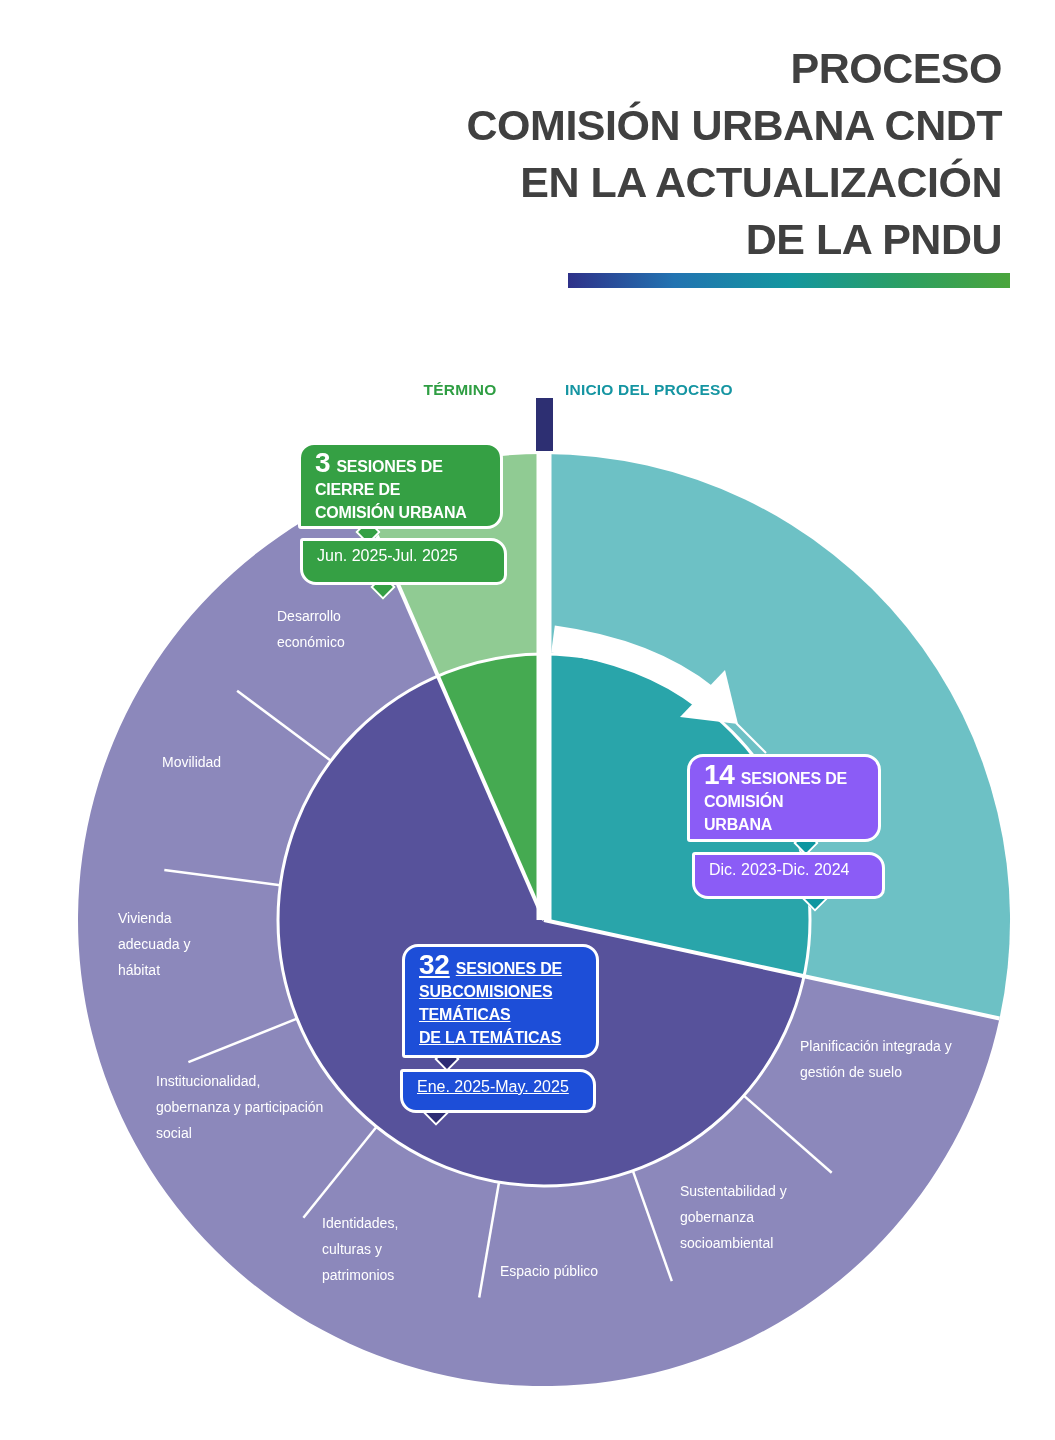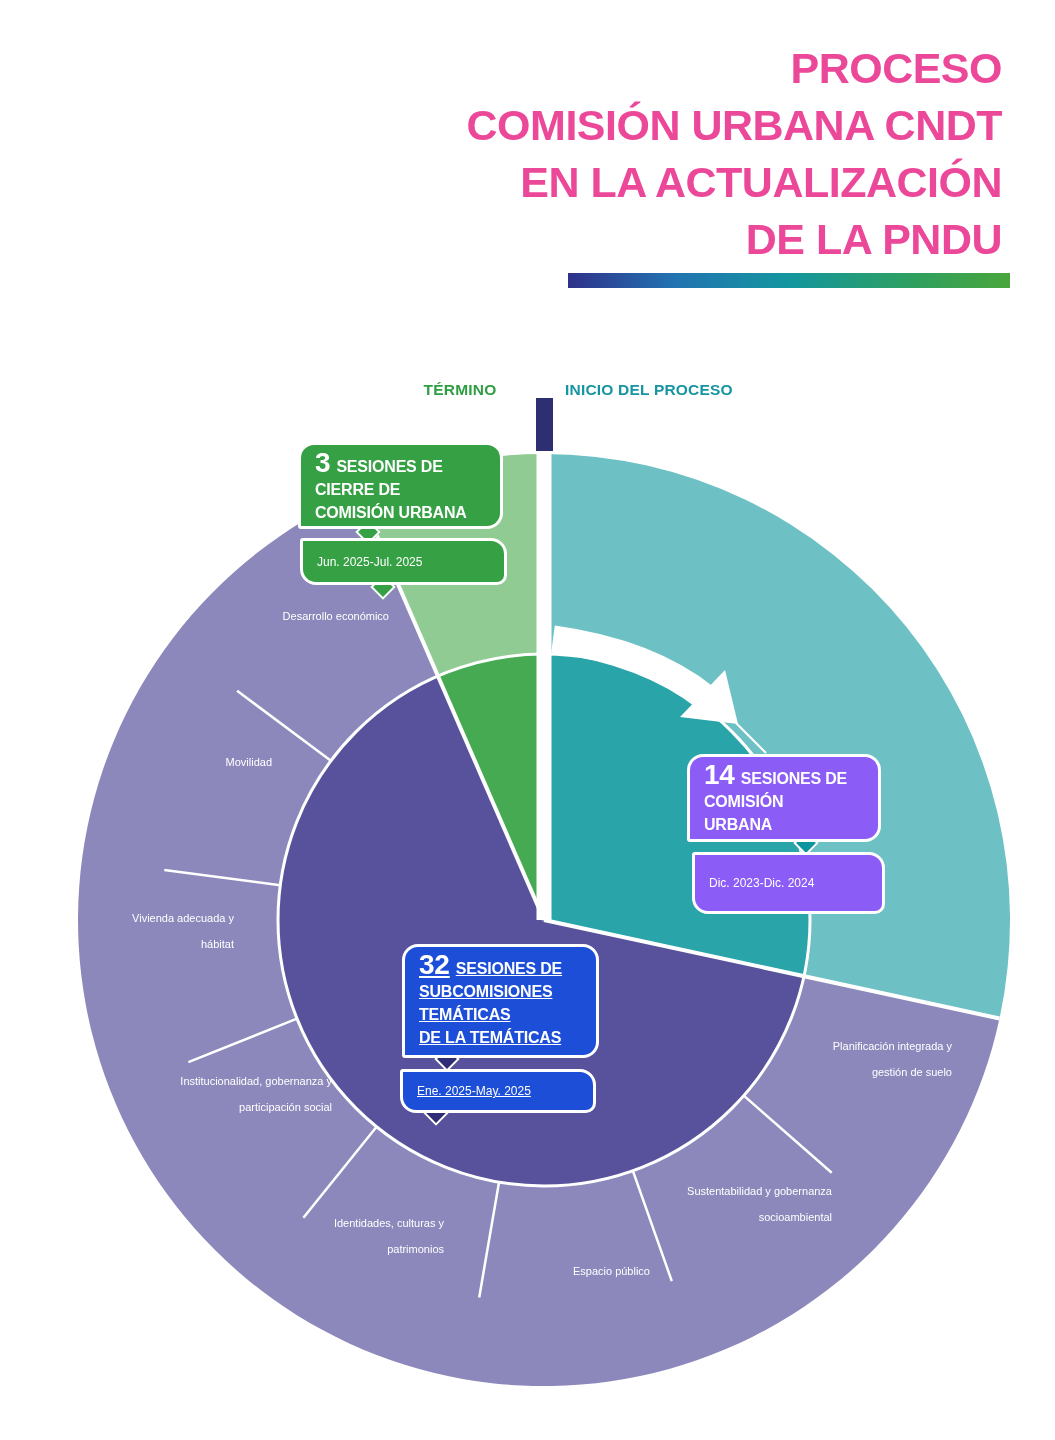--- a/index.html
+++ b/index.html
@@ -6,68 +6,68 @@
   .stage {
     position:relative; width:1055px; height:1440px; overflow:hidden;
     background:#ffffff;
     font-family:"Liberation Sans","DejaVu Sans",sans-serif;
   }
   .stage * { box-sizing:border-box; }
 
   
   .title-block {
     position:absolute; top:40px; right:53px; width:640px;
-    text-align:right; color:#ec4899; font-weight:bold;
+    text-align:right; color:#404040; font-weight:bold;
     font-size:43px; line-height:57px; letter-spacing:-0.5px;
     z-index:3;
   }
   .gradient-bar {
     position:absolute; left:568px; top:273px; width:442px; height:15px;
     background:linear-gradient(90deg,#2e3189 0%,#2273b1 24%,#13969f 50%,#2c9f63 76%,#4aa53c 100%);
     z-index:3;
   }
 
   
   .tl-label { position:absolute; top:381px; font-size:15.5px; font-weight:bold; letter-spacing:0.2px; z-index:3; }
   .tl-end   { left:398px; width:124px; text-align:center; color:#2f9e43; }
   .tl-start { left:565px; color:#1595a2; }
 
   
   .wheel-svg { position:absolute; left:0; top:0; z-index:0; }
 
   
-  .theme { position:absolute; color:#ffffff; font-size:11px; line-height:26px; z-index:2;text-align:right; }
+  .theme { position:absolute; color:#ffffff; font-size:14px; line-height:26px; z-index:2; }
   .theme-0 { left:277px; top:603px;  width:112px; }
   .theme-1 { left:162px; top:749px;  width:110px; white-space:nowrap; }
   .theme-2 { left:118px; top:905px;  width:116px; }
   .theme-3 { left:156px; top:1068px; width:176px; }
   .theme-4 { left:322px; top:1210px; width:122px; }
   .theme-5 { left:500px; top:1258px; width:150px; white-space:nowrap; }
   .theme-6 { left:680px; top:1178px; width:152px; }
   .theme-7 { left:800px; top:1033px; width:152px; }
 
   
   .callout {
     position:absolute; color:#ffffff; border:3px solid #ffffff; z-index:2;
     padding:6px 14px;
   }
   .c-main { border-radius:16px 16px 16px 3px; }
-  .c-date { border-radius:3px 16px 10px 16px; font-size:12px; display:flex; align-items:center; }
+  .c-date { border-radius:3px 16px 10px 16px; font-size:16px; display:flex; }
   .c-title { font-size:16px; font-weight:bold; line-height:23px; letter-spacing:-0.2px; }
   .c-line1 { display:flex; align-items:baseline; gap:6px; }
   .num { font-size:28px; font-weight:bold; line-height:23px; }
 
   .box-green { background:#35a044; }
   .box-teal  { background:#8b5cf6; }
   .box-navy  { background:#1d4ed8;text-decoration:underline; }
 
   .green-main { left:298px; top:442px;  width:205px; height:87px; }
   .green-date { left:300px; top:538px;  width:207px; height:47px; }
   .teal-main  { left:687px; top:754px;  width:194px; height:88px; }
-  .teal-date  { left:692px; top:852px;  width:193px; height:62px; }
+  .teal-date  { left:692px; top:852px;  width:193px; height:47px; }
   .navy-main  { left:402px; top:944px;  width:197px; height:114px; }
   .navy-date  { left:400px; top:1069px; width:196px; height:44px; }
 
   
   .tail {
     position:absolute; width:18px; height:18px; z-index:1;
     border:2.5px solid #ffffff; transform:rotate(45deg);
   }
   .tail-green-main { left:359px; top:523px;  background:#35a044; }
   .tail-green-date { left:374px; top:578px;  background:#35a044; }

